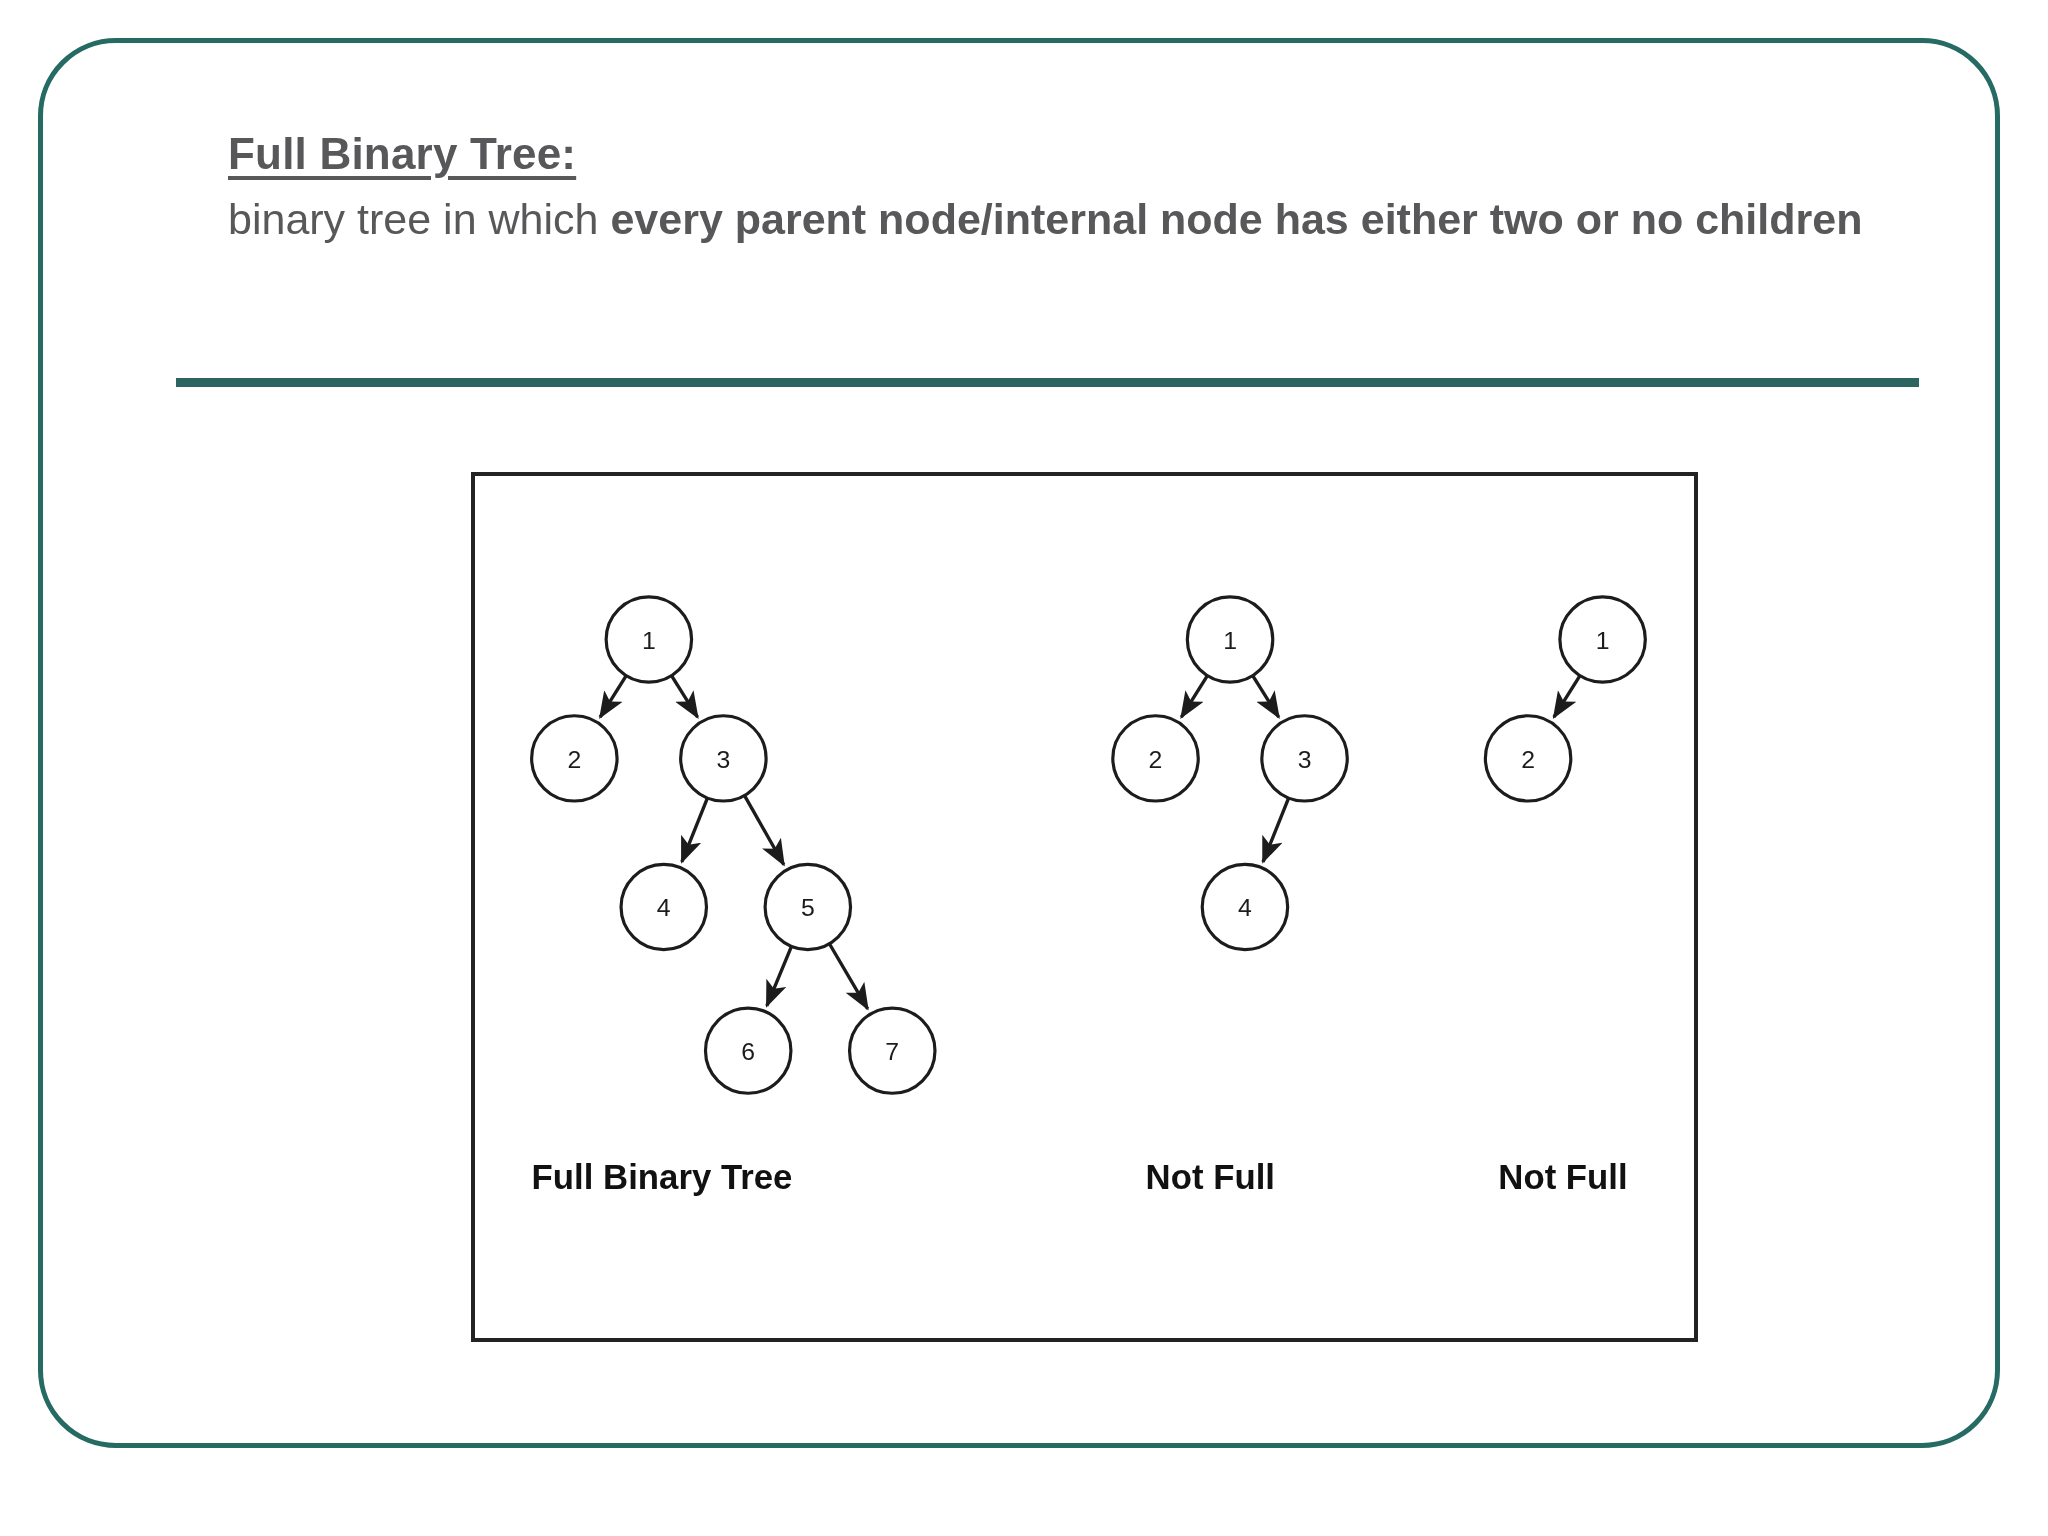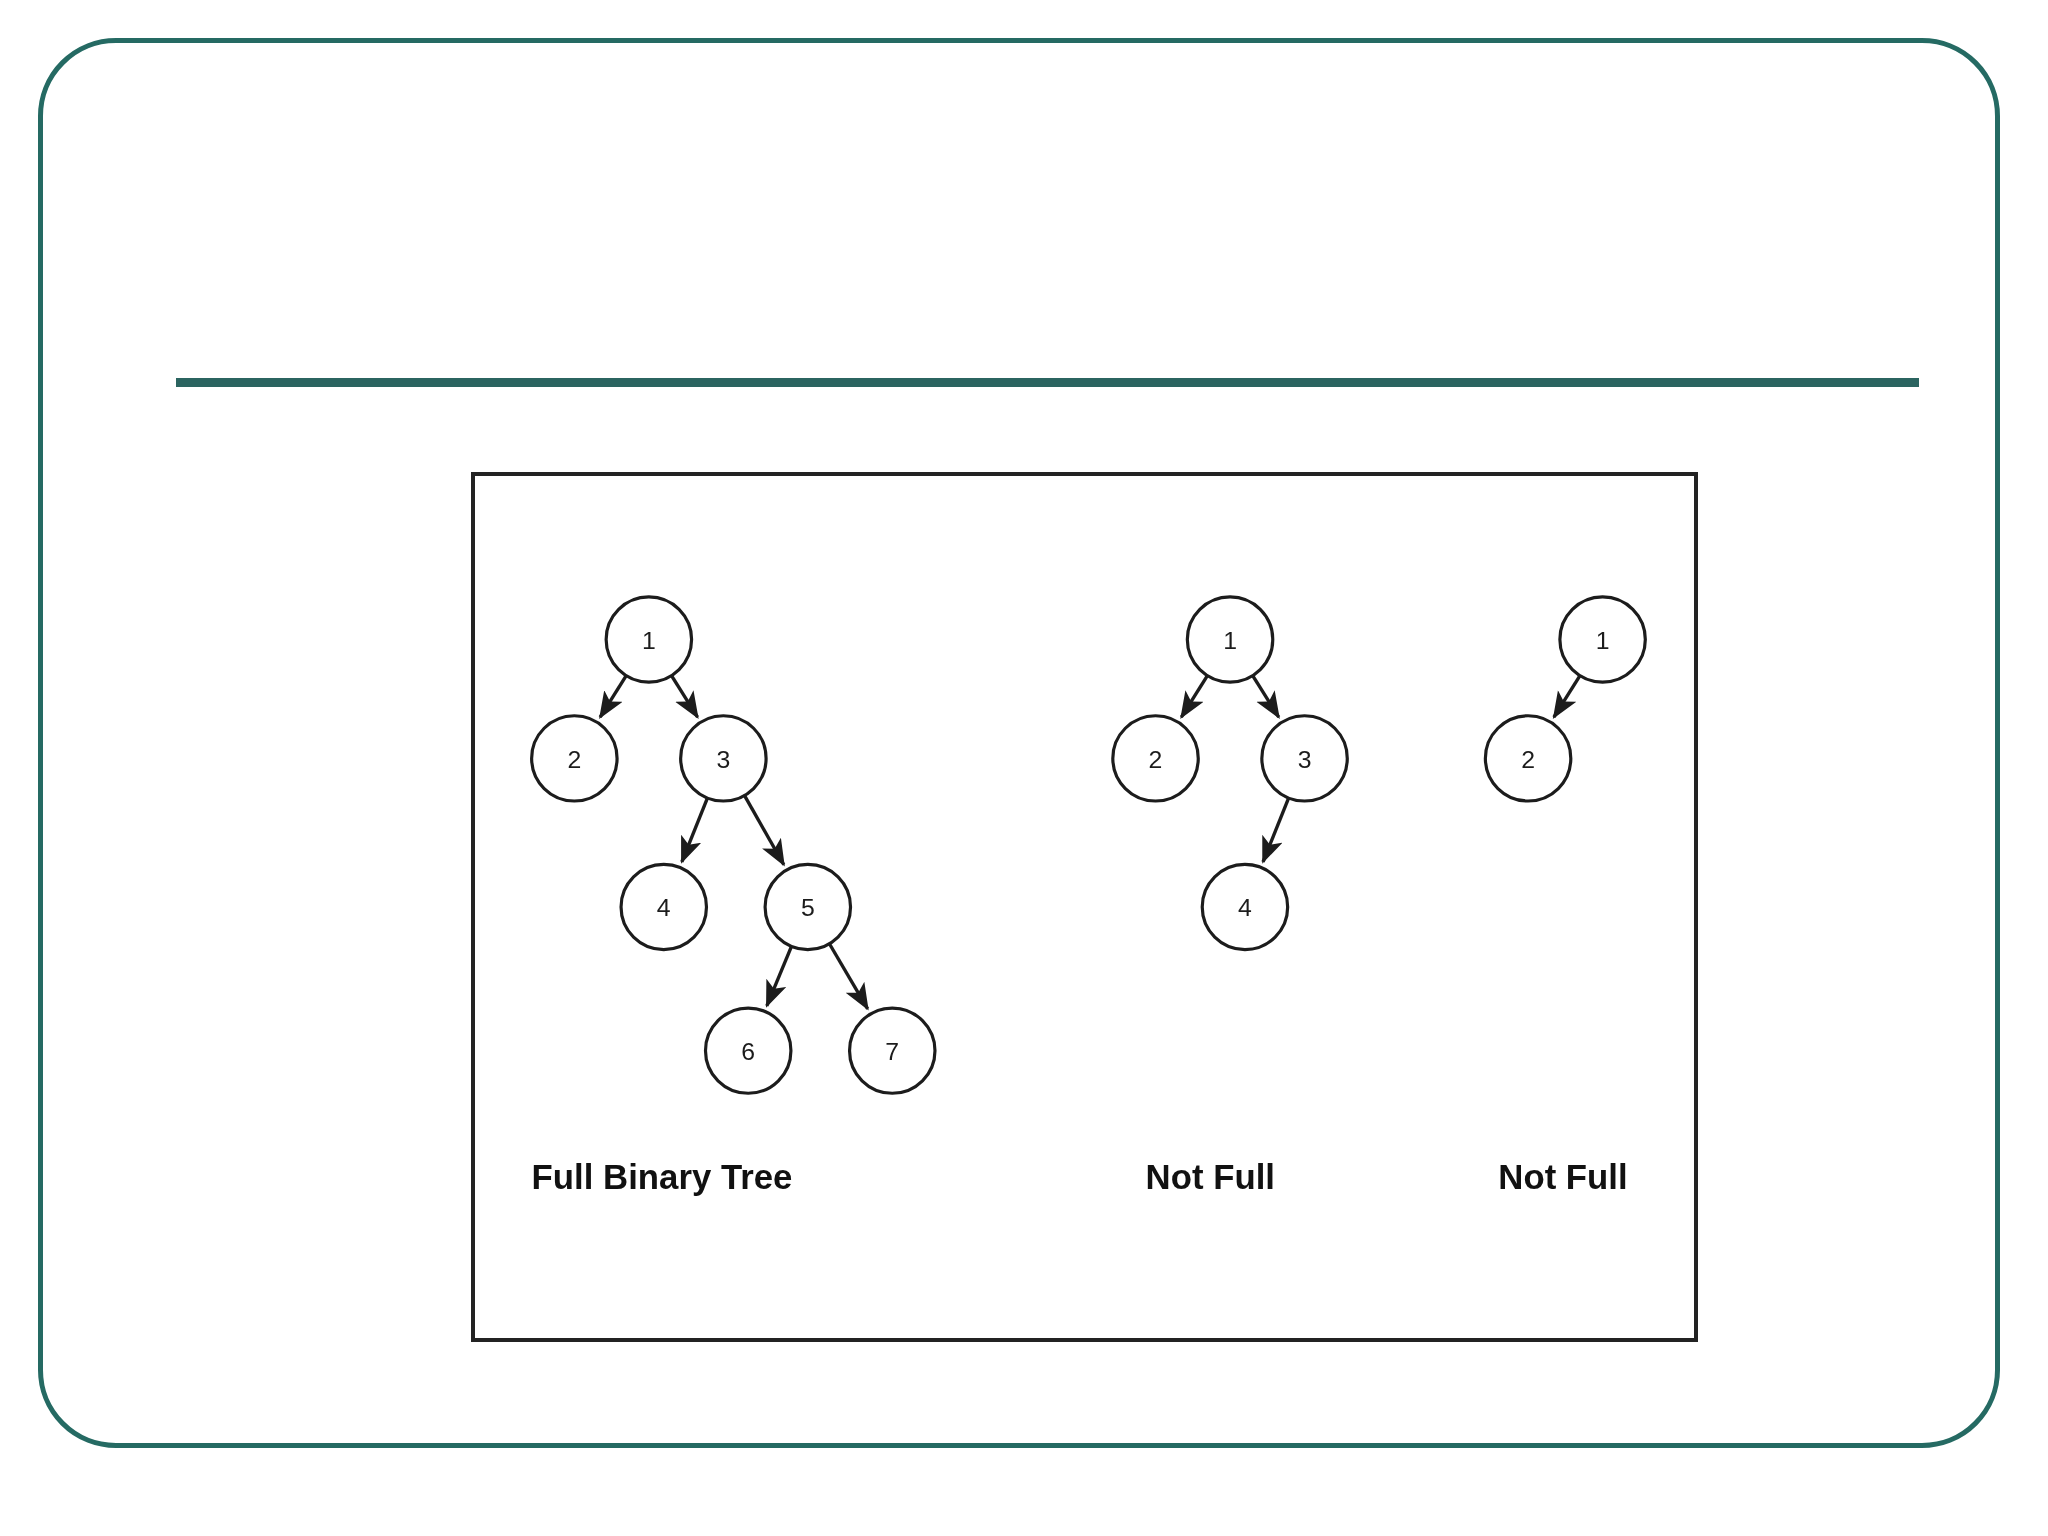--- a/index.html
+++ b/index.html
@@ -120,20 +120,24 @@
   }
 </style>
 </head>
 <body>
 
 <div id="slide">
 
   <div id="slide-border"></div>
 
   <div id="text-block">
+    <div id="title-line">Full Binary Tree:</div>
+    <div id="body-para">
+      <span class="plain">binary tree in which </span><span class="emph">every parent node/internal node has either two or no children</span>
+    </div>
   </div>
 
   <div id="divider"></div>
 
   <div id="figure-box">
     <svg id="figure-svg" viewBox="0 0 1227 870" preserveAspectRatio="none">
       <defs>
         <marker id="arrowhead" markerWidth="9" markerHeight="9" refX="7.4" refY="3.2" orient="auto" markerUnits="strokeWidth">
           <path d="M0,0 L8,3.2 L0,6.4 L1.9,3.2 Z" fill="#1c1c1c"></path>
         </marker>

